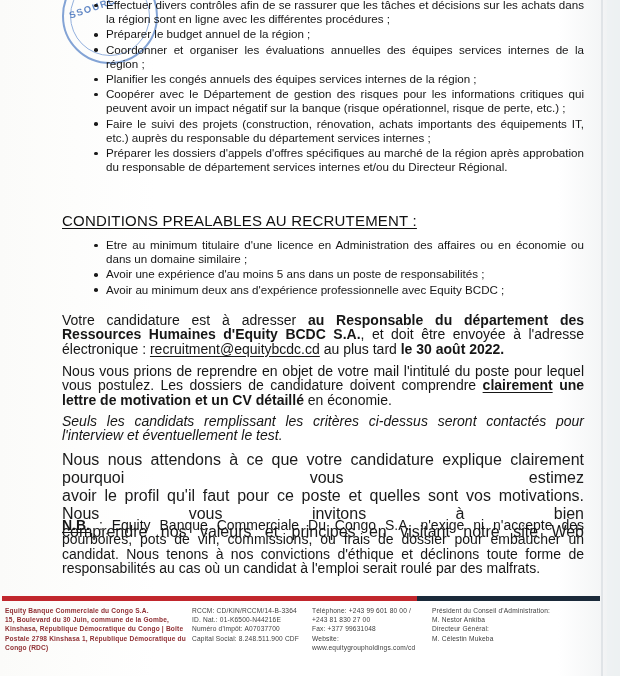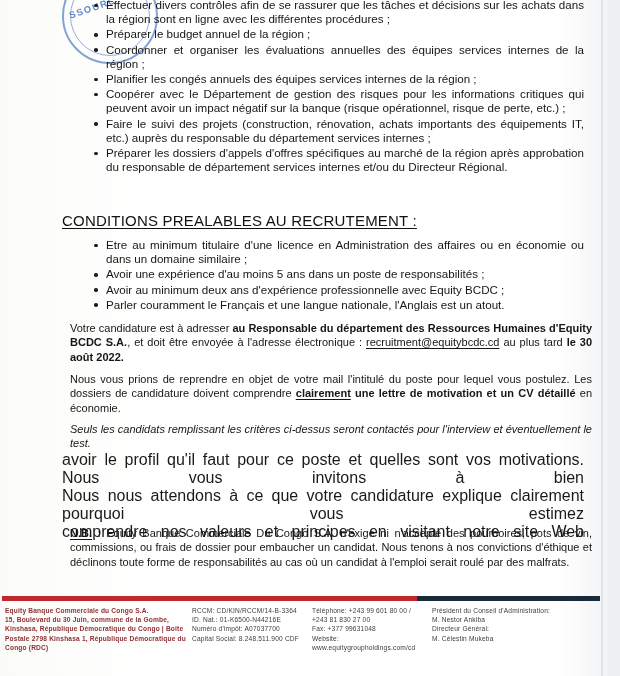--- a/index.html
+++ b/index.html
@@ -121,22 +121,22 @@
     letter-spacing: .2px;
     text-decoration: underline;
     text-underline-offset: 2px;
     color: #111;
   }
 
   p.para {
     position: absolute;
     left: 62px;
     width: 522px;
-    margin: 8px;
-    font-size: 11px;
+    margin: 0;
+    font-size: 14px;
     line-height: 14.4px;
     text-align: justify;
     color: #161616;
   }
   p.para b { font-weight: bold; }
   p.para u { text-decoration: underline; text-underline-offset: 1.5px; }
 
   .spread {
     text-align: justify;
     text-align-last: justify;
@@ -210,33 +210,32 @@
       </ul>
     </div>
 
     <div class="section-title" style="top:212px;">CONDITIONS PREALABLES AU RECRUTEMENT :</div>
 
     <div class="bullets-wrap" style="top:238px;">
       <ul class="bullets">
         <li>Etre au minimum titulaire d'une licence en Administration des affaires ou en économie ou dans un domaine similaire ;</li>
         <li>Avoir une expérience d'au moins 5 ans dans un poste de responsabilités ;</li>
         <li>Avoir au minimum deux ans d'expérience professionnelle avec Equity BCDC ;</li>
-        <li>Parler couramment le Français et une langue nationale, l'Anglais est un atout.</li>
       </ul>
     </div>
 
     <p class="para" style="top:313px;"><span>Votre candidature est à adresser </span><b>au Responsable du département des Ressources Humaines d'Equity BCDC S.A.</b><span>, et doit être envoyée à l'adresse électronique : </span><u>recruitment@equitybcdc.cd</u><span> au plus tard </span><b>le 30 août 2022.</b></p>
 
     <p class="para" style="top:364px;"><span>Nous vous prions de reprendre en objet de votre mail l'intitulé du poste pour lequel vous postulez. Les dossiers de candidature doivent comprendre </span><b><u>clairement</u></b><span> </span><b>une lettre de motivation et un CV détaillé</b><span> en économie.</span></p>
 
     <p class="para" style="top:414px;font-style:italic;">Seuls les candidats remplissant les critères ci-dessus seront contactés pour l'interview et éventuellement le test.</p>
 
     <div style="position:absolute; left:62px; top:451px; width:522px;">
+      <div class="para spread" style="position:static; width:522px;">Nous nous attendons à ce que votre candidature explique clairement pourquoi vous estimez</div>
       <div class="para spread" style="position:static; width:522px;">avoir le profil qu'il faut pour ce poste et quelles sont vos motivations. Nous vous invitons à bien</div>
-      <div class="para spread" style="position:static; width:522px;">Nous nous attendons à ce que votre candidature explique clairement pourquoi vous estimez</div>
       <div class="para spread" style="position:static; width:522px;">comprendre nos valeurs et principes en visitant notre site Web</div>
     </div>
 
     <p class="para" style="top:518px;"><b><u>N.B.</u></b><span> : </span><span>Equity Banque Commerciale Du Congo S.A. n'exige ni n'accepte des pourboires, pots de vin, commissions, ou frais de dossier pour embaucher un candidat. Nous tenons à nos convictions d'éthique et déclinons toute forme de responsabilités au cas où un candidat à l'emploi serait roulé par des malfrats.</span></p>
 
   </div>
 
   <div class="rule">
     <div class="rule-red"></div>
     <div class="rule-dark"></div>

